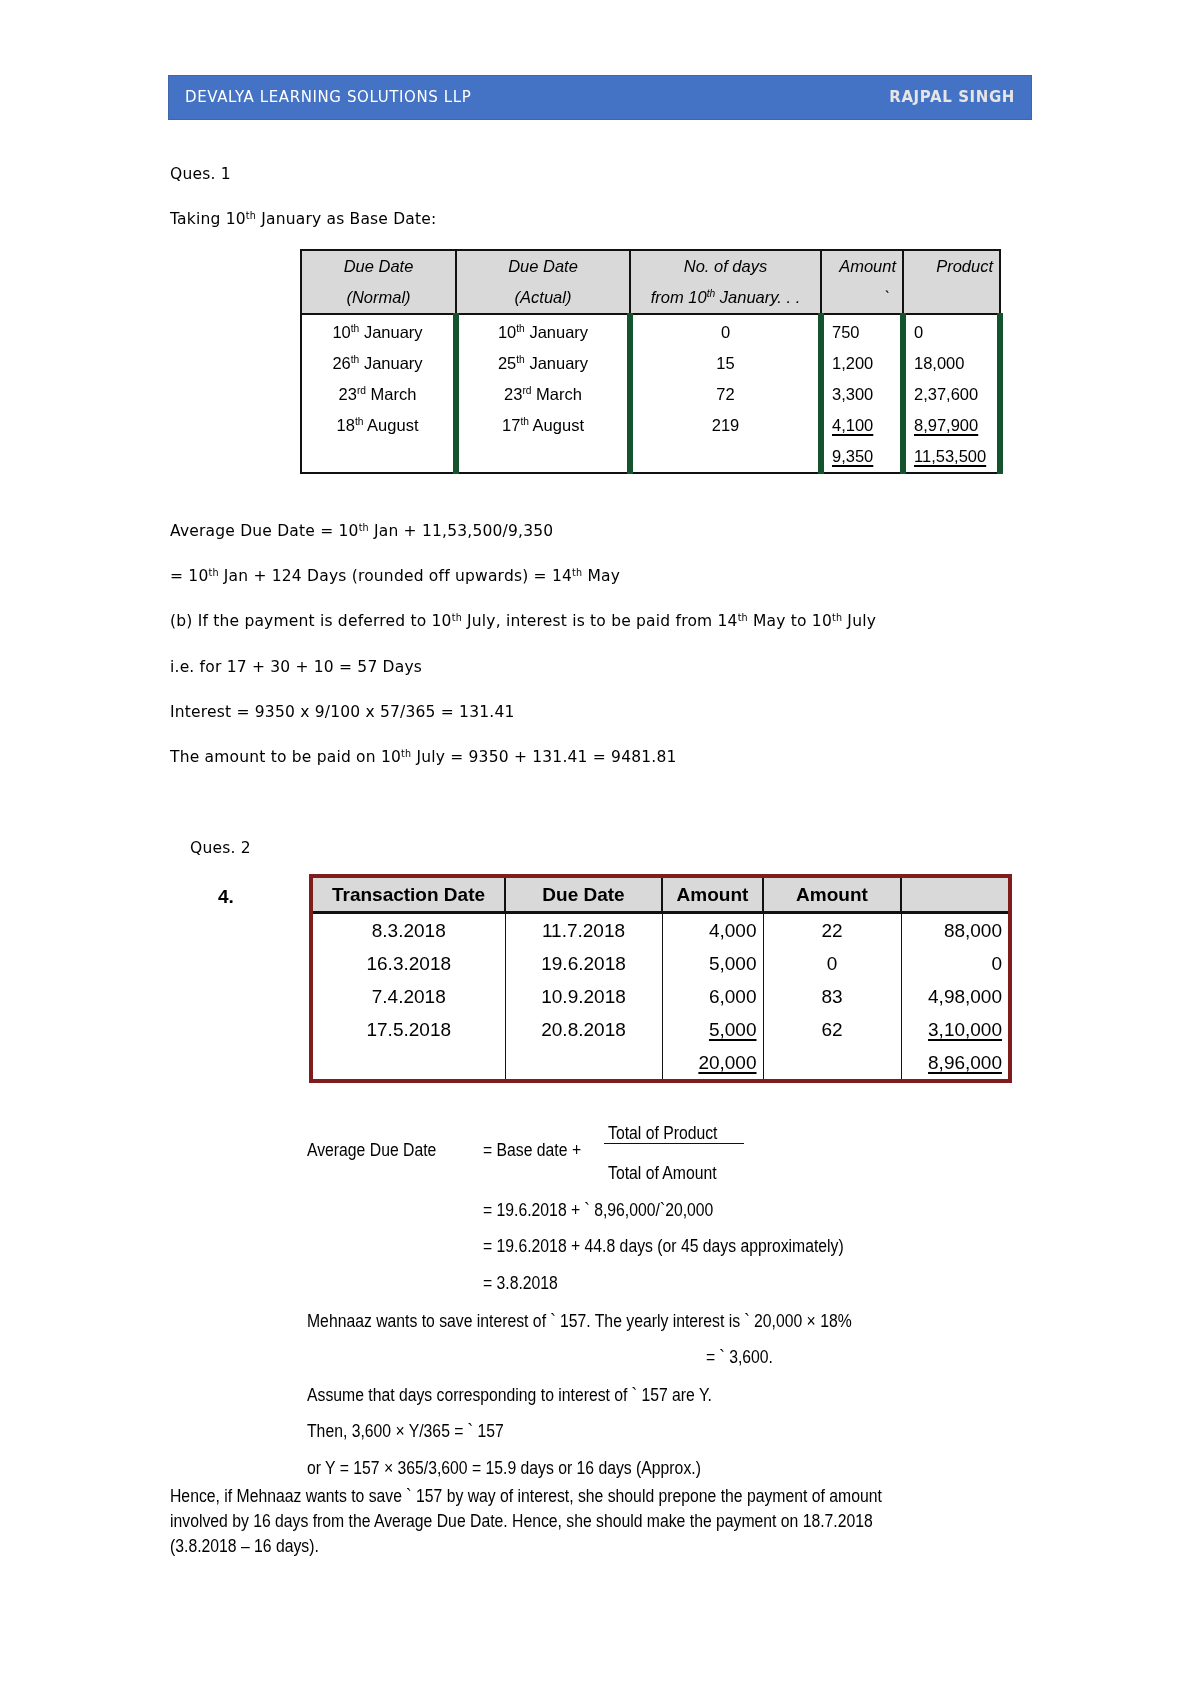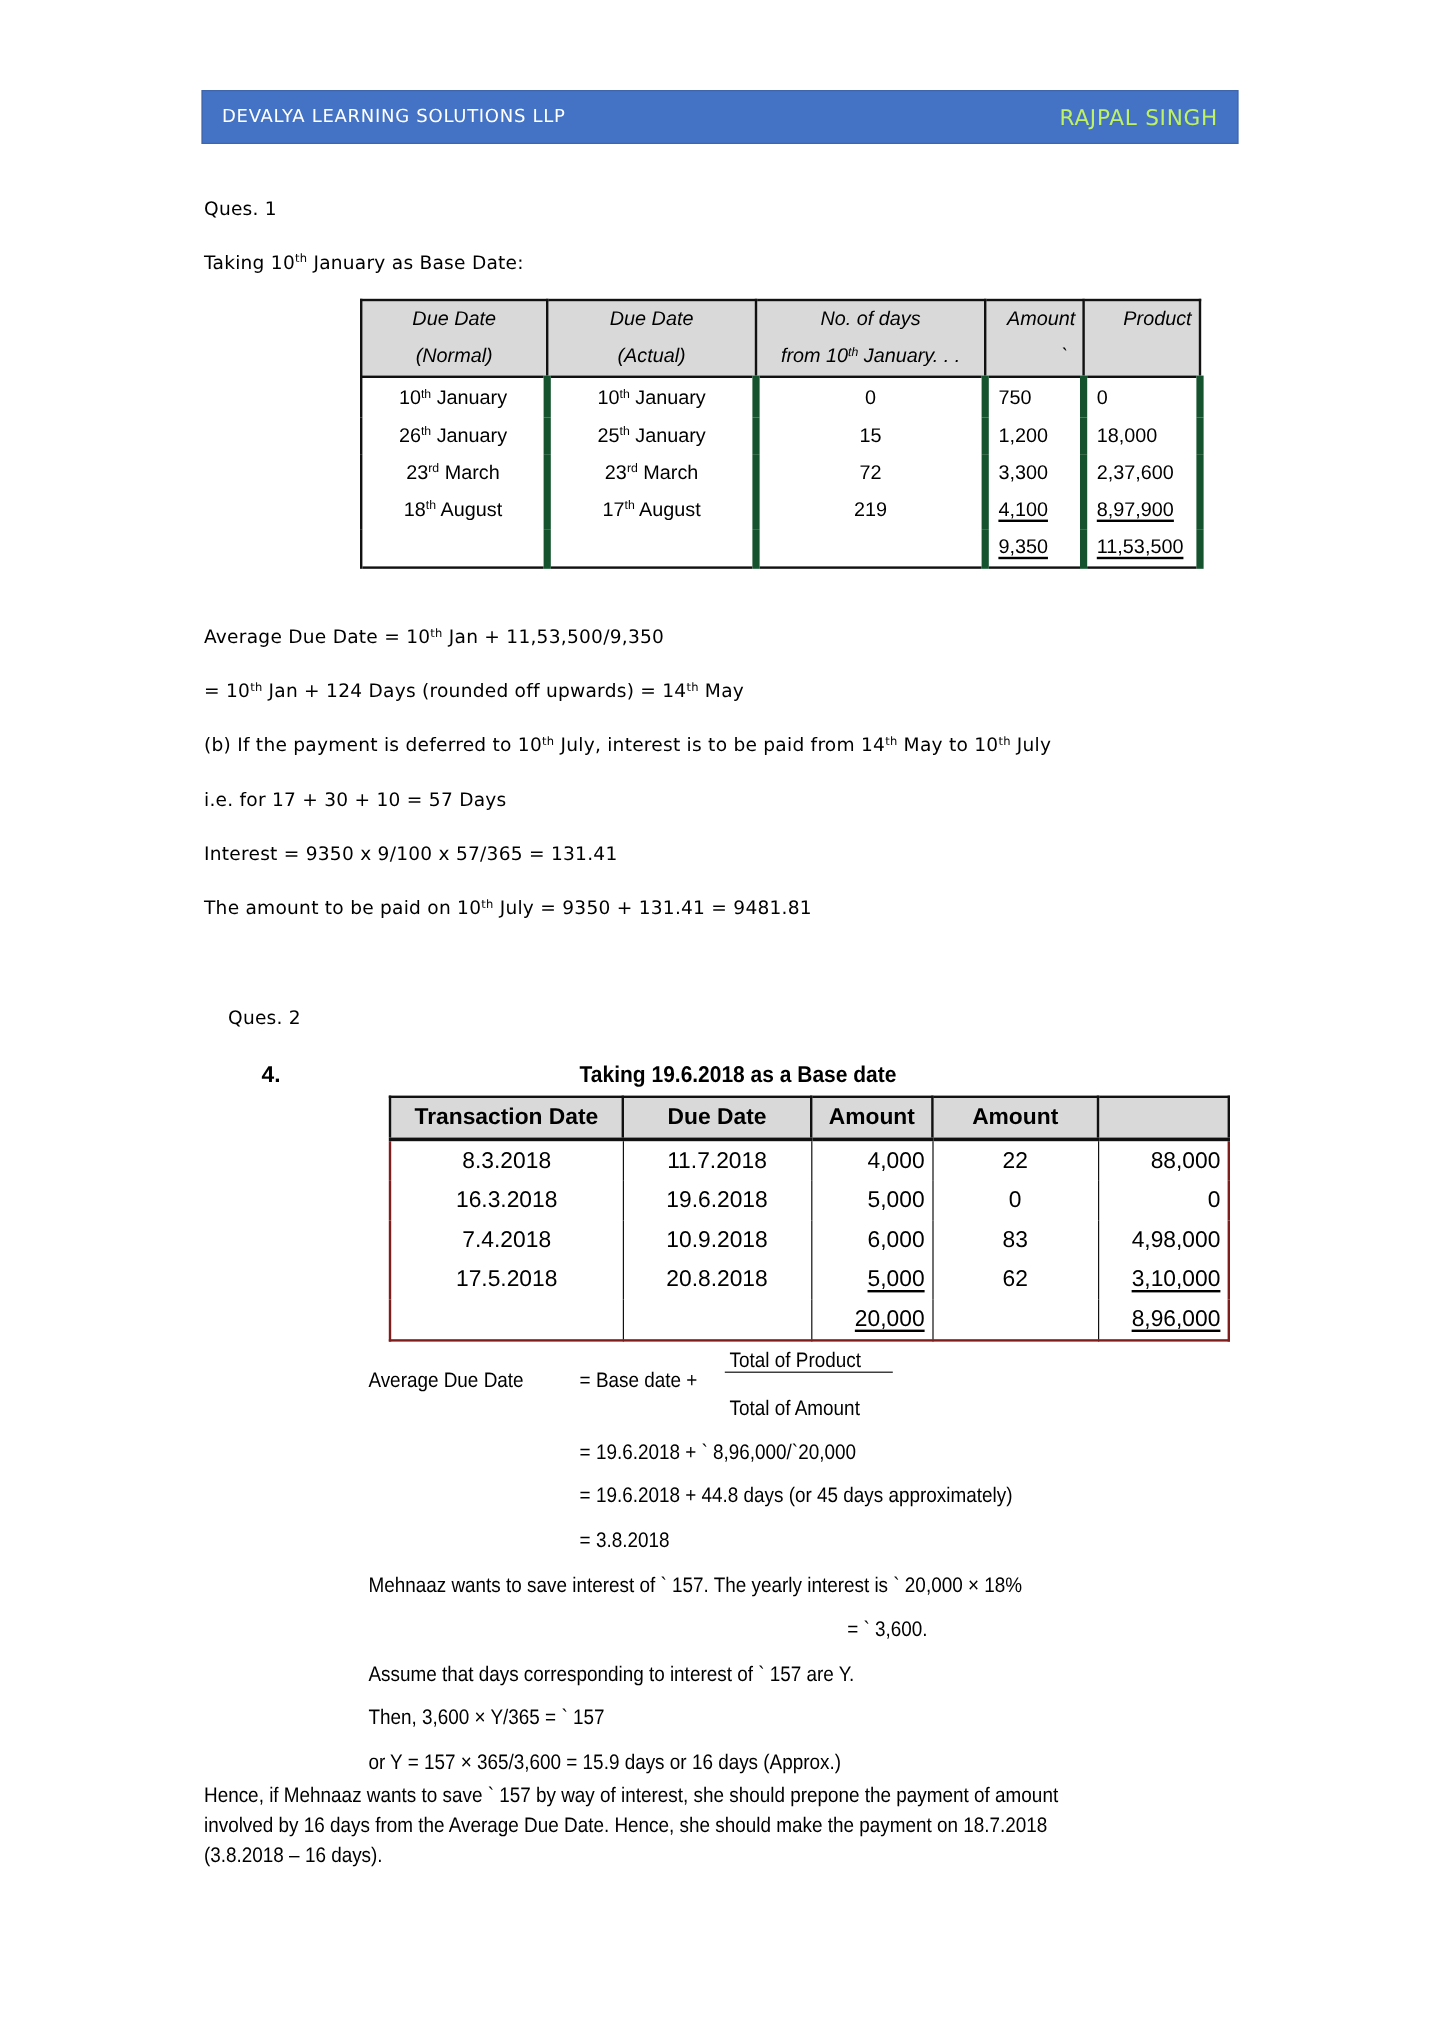--- a/index.html
+++ b/index.html
@@ -4,33 +4,33 @@
 <style>
   html, body { margin:0; padding:0; background:#ffffff; }
   body { width:1200px; height:1696px; position:relative; overflow:hidden; color:#000; }
   .abs { position:absolute; white-space:nowrap; }
   .cal { font-family:"DejaVu Sans", sans-serif; font-size:15.5px; letter-spacing:0.2px; }
   .ari { font-family:"Liberation Sans", sans-serif; font-size:17.5px; transform:scaleX(0.9); transform-origin:left center; }
   sup { font-size:0.62em; vertical-align:0.55em; line-height:0; }
 
   #hdr { left:168px; top:75px; width:864px; height:45px; background:#4472c4; border:1px solid #3f66ad; box-sizing:border-box; }
   #hdr .l { position:absolute; left:16px; top:12px; color:#fff; font-family:"DejaVu Sans", sans-serif; font-size:15px; letter-spacing:0.6px; }
-  #hdr .r { position:absolute; right:16px; top:12px; color:#bef264; font-family:"DejaVu Sans", sans-serif; font-size:18px; letter-spacing:0.6px; }
+  #hdr .r { position:absolute; right:16px; top:12px; color:#e5e5e5; font-family:"DejaVu Sans", sans-serif; font-size:15px; letter-spacing:0.6px;font-weight:bold; }
 
   
   table { border-collapse:collapse; position:absolute; table-layout:fixed; }
   #t1 { left:300px; top:249px; width:699px; border:2px solid #111; }
   #t1 th { background:#d9d9d9; font-weight:normal; font-style:italic; font-family:"Liberation Sans", sans-serif; font-size:16.5px; height:62px; border:2px solid #111; padding:0 6px; line-height:31px; vertical-align:top; }
   #t1 td { font-family:"Liberation Sans", sans-serif; font-size:16.5px; border-left:2px solid #111; border-right:6px solid #14532d; height:31px; padding:0 8px; text-align:center; }
   #t1 td.num { text-align:left; }
   #t1 tr.first td { padding-top:2px; }
   .ul { text-decoration:underline; text-decoration-thickness:2px; text-underline-offset:3px; }
 
   
-  #t2 { left:309px; top:913px; width:699px; border:2px solid #7f1d1d;margin-left:15px; }
+  #t2 { left:309px; top:874px; width:699px; border:4px solid #7f1d1d; }
   #t2 th { background:#d9d9d9; font-family:"Liberation Sans", sans-serif; font-weight:bold; font-size:19px; height:33px; border:2px solid #111; border-bottom:3px solid #111; padding:0 6px; }
   #t2 td { font-family:"Liberation Sans", sans-serif; font-size:19px; border-left:1.5px solid #111; border-right:1.5px solid #111; height:33px; padding:0 6px; text-align:center; }
   #t2 td.num { text-align:right; }
 
   .frac { position:absolute; left:604px; top:1143px; width:140px; border-top:1.5px solid #111; }
 </style>
 </head>
 <body>
 
 <div id="hdr" class="abs">

